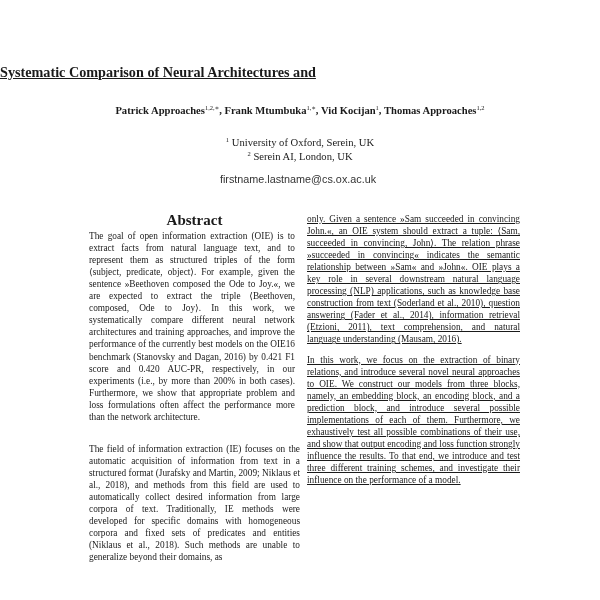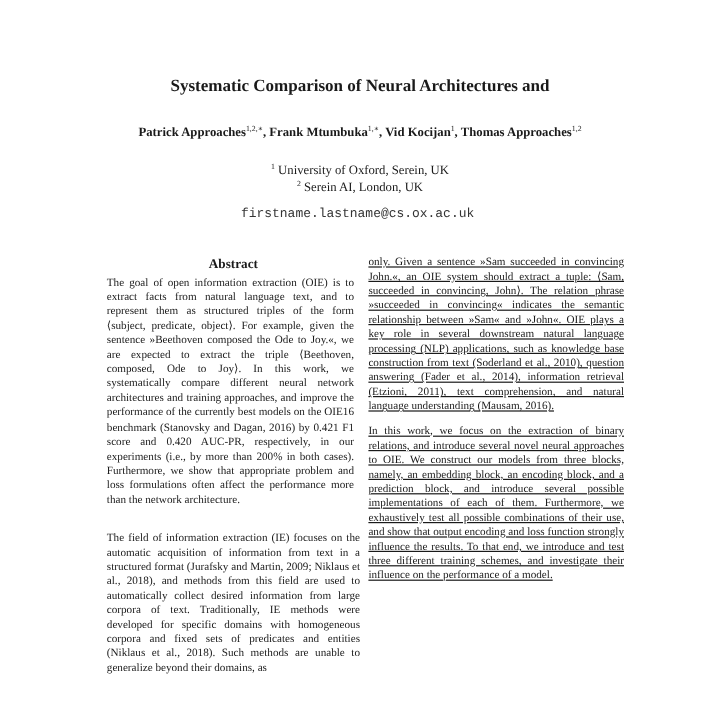--- a/index.html
+++ b/index.html
@@ -1,32 +1,32 @@
 <!DOCTYPE html>
 <html><head>
 <meta charset="utf-8">
 <style>
   html, body { margin: 0; padding: 0; background: #ffffff; }
   body { width: 600px; height: 600px; overflow: hidden; position: relative;
          font-family: "Liberation Serif", "DejaVu Serif", serif; color: #1a1a1a; }
-  .title { position: absolute; left: 0; width: 600px; top: 63px; text-align: center;
-           font-weight: bold; font-size: 14.2px; line-height: 18px; }
+  .title { position: absolute; left: 0; width: 600px; top: 63px; 
+           font-weight: bold; font-size: 14.2px; line-height: 18px; text-decoration: underline; }
   .authors { position: absolute; left: 0; width: 600px; top: 101px; text-align: center;
              font-weight: bold; font-size: 10.6px; line-height: 14px; }
   .authors sup { font-size: 6.5px; font-weight: normal; vertical-align: 4px; }
   .affil { position: absolute; left: 0; width: 600px; text-align: center;
            font-size: 10.6px; line-height: 13px; }
   .affil sup { font-size: 6.5px; vertical-align: 4px; }
   .email { position: absolute; left: 0; width: 596px; top: 173px; text-align: center;
-           font-family: Liberation Mono, monospace; font-size: 10.8px; color: #333; }
+           font-family: Liberation Sans, sans-serif; font-size: 10.8px; color: #333; }
   .col { position: absolute; font-size: 9.3px; line-height: 12.05px; text-align: justify; }
   .col p { margin: 0; }
   .left { left: 89px; width: 211px; }
   .right { left: 307px; width: 213px; text-decoration: underline; }
-  .abs-head { text-align: center; font-weight: bold; font-size: 11px; margin-bottom: 4px; }
+  .abs-head { text-align: center; font-weight: bold; font-size: 15px; margin-bottom: 4px; }
   .abs { padding: 0 5px 0 0; }
   .sec-head { font-weight: bold; font-size: 10.8px; }
   .sec-head .num { display: inline-block; width: 22px; }
   .gap { height: 8px; }
 </style>
 </head>
 <body>
 
 <div class="title">
   <div>Systematic Comparison of Neural Architectures and</div>

